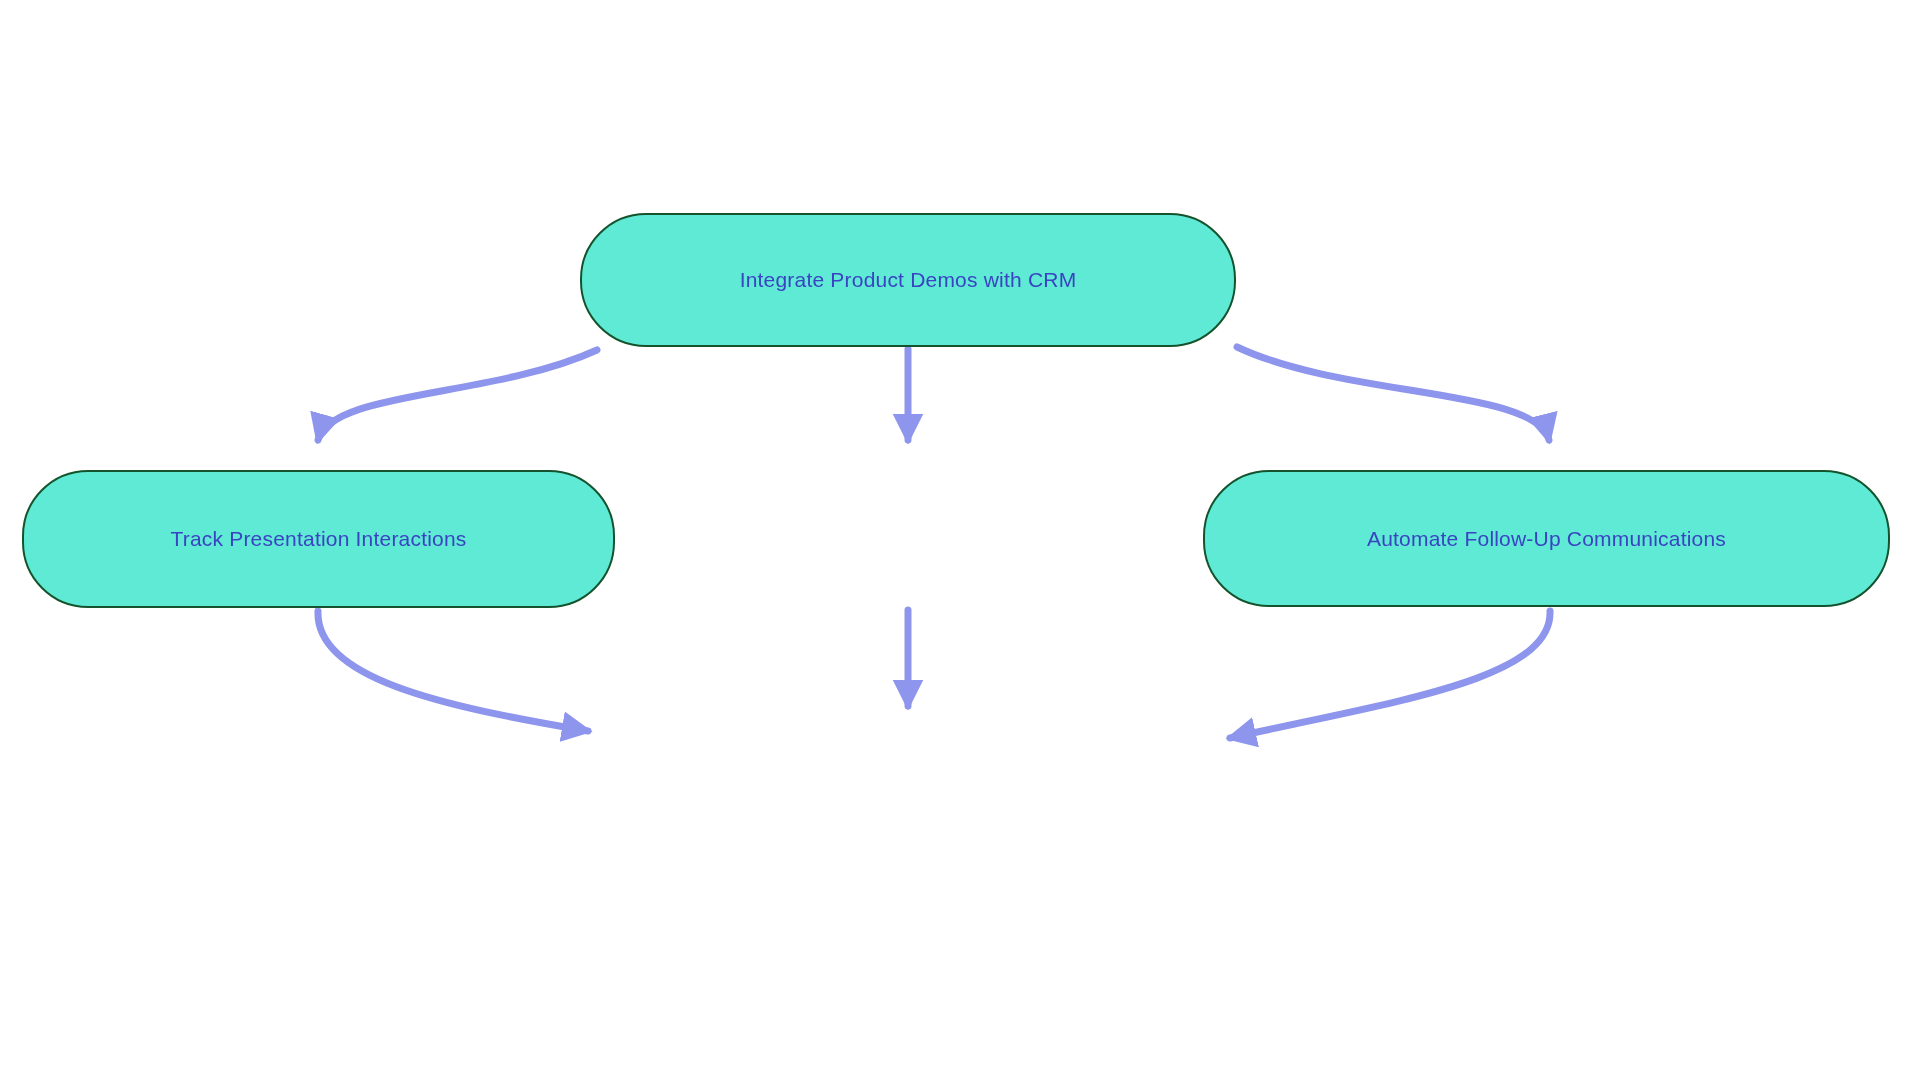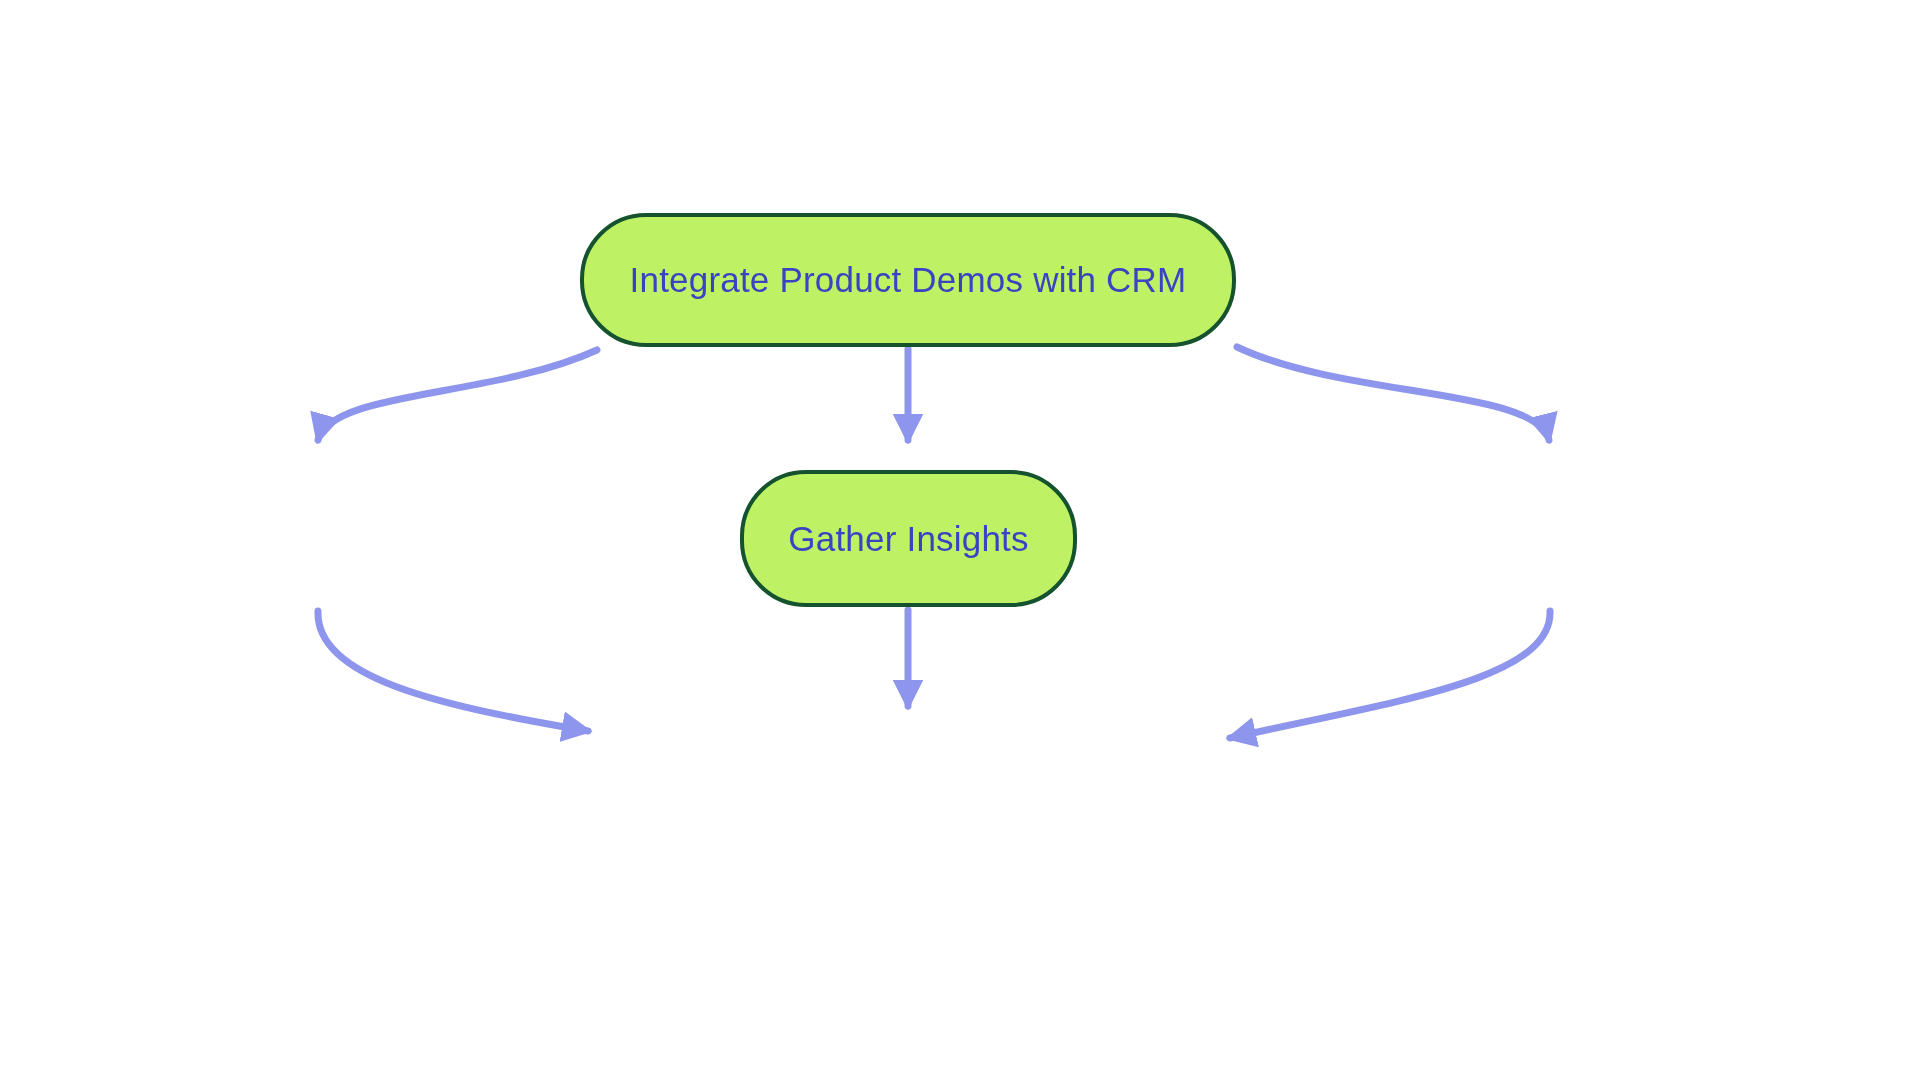--- a/index.html
+++ b/index.html
@@ -21,26 +21,26 @@
     top: 0;
     width: 1920px;
     height: 1083px;
     pointer-events: none;
   }
   .flow-node {
     position: absolute;
     display: flex;
     align-items: center;
     justify-content: center;
-    background: #bef264;
-    border: 4px solid #14532d;
+    background: #5eead4;
+    border: 2px solid #14532d;
     border-radius: 66px;
     box-sizing: border-box;
     color: #3a44c2;
-    font-size: 35px;
+    font-size: 21px;
     letter-spacing: 0.2px;
     white-space: nowrap;
     text-align: center;
   }
   .node-top    { left: 580px;  top: 213px; width: 656px; height: 134px; }
   .node-left   { left: 22px;   top: 470px; width: 593px; height: 138px; }
   .node-middle { left: 740px;  top: 470px; width: 337px; height: 137px; }
   .node-right  { left: 1203px; top: 470px; width: 687px; height: 137px; }
   .node-bottom { left: 624px;  top: 736px; width: 569px; height: 138px; }
 </style>
@@ -62,20 +62,23 @@
       <path d="M 318 611 C 315 678, 440 706, 588 731" marker-end="url(#arrowhead)"></path>
       <path d="M 908 610 L 908 706" marker-end="url(#arrowhead)"></path>
       <path d="M 1550 611 C 1553 680, 1390 702, 1230 738" marker-end="url(#arrowhead)"></path>
     </g>
   </svg>
 
   <div class="flow-node node-top">
     <span>Integrate Product Demos with CRM</span>
   </div>
 
-
-  <div class="flow-node node-middle">
-    <span>Gather Insights</span>
+  <div class="flow-node node-left">
+    <span>Track Presentation Interactions</span>
   </div>
 
+
+  <div class="flow-node node-right">
+    <span>Automate Follow-Up Communications</span>
+  </div>
 
 
 </div>
 
 </body></html>

